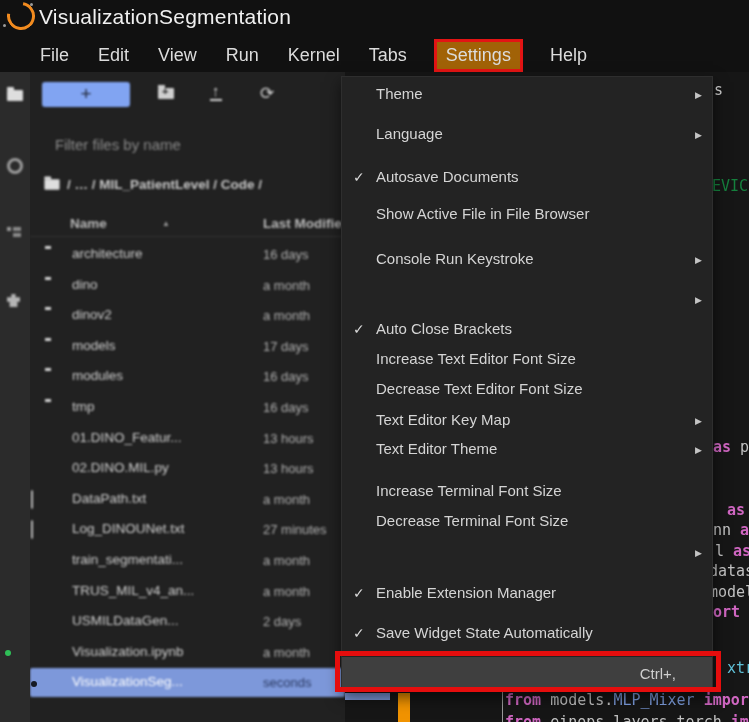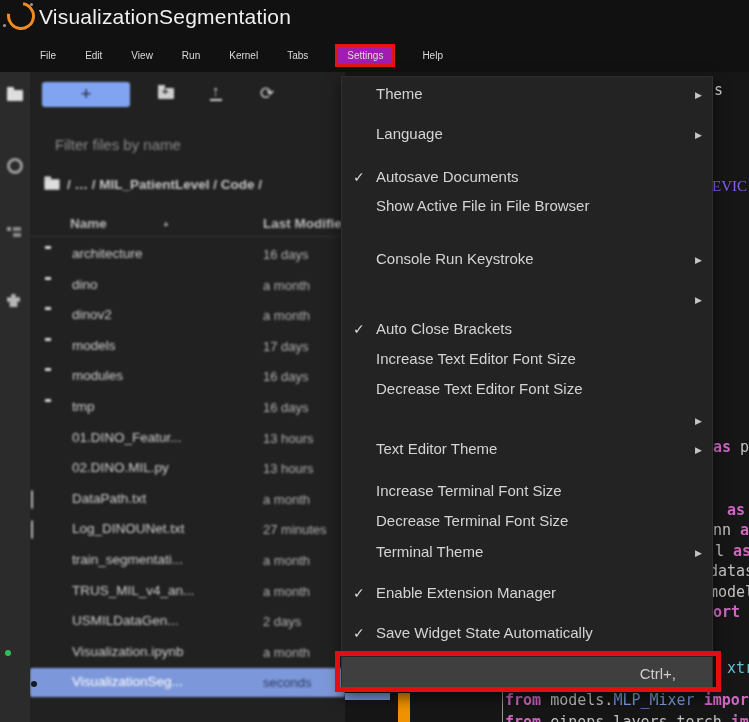--- a/index.html
+++ b/index.html
@@ -9,22 +9,22 @@
   
   .titlebar{position:absolute;left:0;top:0;width:749px;height:38px;background:#111;}
   .logo{position:absolute;left:7px;top:2px;width:22px;height:22px;border-radius:50%;
         border:3px solid #f28b1f;border-top-color:transparent;transform:rotate(-35deg);}
   .logo-dot{position:absolute;width:3px;height:3px;border-radius:50%;background:#9a9a9a;}
   .page-title{position:absolute;left:39px;top:5px;width:258px;height:30px;overflow:hidden;
         color:#f0f0f0;font-size:21px;letter-spacing:.2px;white-space:nowrap;}
   
   .menubar{position:absolute;left:0;top:38px;width:749px;height:34px;background:#111;
         display:flex;align-items:center;gap:25px;padding-left:38px;box-sizing:border-box;}
-  .menubar-item{color:#dcdcdc;font-size:10px;padding:3px 2px;white-space:nowrap;}
-  .menubar-item.active{background:#a21caf;border:3px solid #e31414;padding:3px 9px;}
+  .menubar-item{color:#dcdcdc;font-size:18px;padding:3px 2px;white-space:nowrap;}
+  .menubar-item.active{background:#a16207;border:3px solid #e31414;padding:3px 9px;}
   
   .tabstrip{position:absolute;left:0;top:72px;width:30px;height:650px;background:#2b2b2b;}
   .strip-icon{position:absolute;left:7px;filter:blur(1.1px);}
   .icon-folder{width:16px;height:11px;background:#dedede;border-radius:1px;position:relative;}
   .icon-folder::before{content:"";position:absolute;top:-3px;left:0;width:7px;height:3px;
         background:#dedede;border-radius:1px 1px 0 0;}
   .icon-ring{width:10px;height:10px;border:3px solid #9b9b9b;border-radius:50%;}
   .icon-list{width:14px;height:12px;position:relative;}
   .icon-list::before{content:"";position:absolute;left:0;top:1px;width:4px;height:4px;background:#999;}
   .icon-list::after{content:"";position:absolute;left:6px;top:1px;width:8px;height:10px;
@@ -70,21 +70,21 @@
   .fi-notebook{width:12px;height:13px;background:#e8820d;border-radius:2px;position:relative;top:6px;}
   .fi-notebook::before{content:"";position:absolute;left:2px;right:2px;top:4px;height:3px;background:#fff;}
   .file-row.selected .fi-notebook{background:#efefef;}
   .file-row.selected .fi-notebook::before{background:#7d98da;}
   .run-dot{position:absolute;width:6px;height:6px;border-radius:50%;}
   
   .codearea{position:absolute;left:345px;top:72px;width:404px;height:650px;background:#161616;}
   .frag{position:absolute;font-family:"DejaVu Sans Mono",monospace;font-size:15px;white-space:pre;}
   .c-kw{color:#cf66c1;font-weight:bold;}
   .c-def{color:#c2c2c2;}
-  .c-str{color:#8b5cf6;font-family:Liberation Serif, serif;}
+  .c-str{color:#15803d;}
   .c-fn{color:#5fc1d8;}
   .c-cls{color:#7e9fe0;}
   .c-plain{color:#d0d0d0;}
   .cell-vline{position:absolute;left:157px;top:619px;width:1px;height:31px;background:#9a9a9a;}
   .orange-bar{position:absolute;left:53px;top:621px;width:12px;height:29px;background:#f19300;}
   .blue-bar{position:absolute;left:0px;top:621px;width:45px;height:7px;background:#7d98da;}
   
   .menu{position:absolute;left:341px;top:76px;width:372px;height:616px;background:#232323;
         border:1px solid #2e2e2e;box-sizing:border-box;box-shadow:0 6px 14px rgba(0,0,0,.55);z-index:5;}
   .menu-item{position:absolute;left:0;width:370px;height:30px;line-height:30px;
@@ -201,55 +201,55 @@
         <span class="subarrow">▶</span>
       </div>
       <div class="menu-item" style="top: 42px;">
         <span class="label">Language</span>
         <span class="subarrow">▶</span>
       </div>
       <div class="menu-item" style="top: 85px;">
         <span class="check">✓</span>
         <span class="label">Autosave Documents</span>
       </div>
-      <div class="menu-item" style="top: 114px;">
+      <div class="menu-item" style="top: 122px;">
         <span class="label">Show Active File in File Browser</span>
       </div>
       <div class="menu-item" style="top: 167px;">
         <span class="label">Console Run Keystroke</span>
         <span class="subarrow">▶</span>
       </div>
       <div class="menu-item" style="top: 207px;">
         <span class="subarrow">▶</span>
       </div>
       <div class="menu-item" style="top: 237px;">
         <span class="check">✓</span>
         <span class="label">Auto Close Brackets</span>
       </div>
       <div class="menu-item" style="top: 267px;">
         <span class="label">Increase Text Editor Font Size</span>
       </div>
       <div class="menu-item" style="top: 297px;">
         <span class="label">Decrease Text Editor Font Size</span>
       </div>
       <div class="menu-item" style="top: 328px;">
+        <span class="label">Text Editor Key Map</span>
         <span class="subarrow">▶</span>
       </div>
       <div class="menu-item" style="top: 357px;">
         <span class="label">Text Editor Theme</span>
         <span class="subarrow">▶</span>
       </div>
       <div class="menu-item" style="top: 399px;">
         <span class="label">Increase Terminal Font Size</span>
       </div>
       <div class="menu-item" style="top: 429px;">
         <span class="label">Decrease Terminal Font Size</span>
       </div>
       <div class="menu-item" style="top: 460px;">
-        <span class="label">Terminal Theme</span>
         <span class="subarrow">▶</span>
       </div>
       <div class="menu-item" style="top: 501px;">
         <span class="check">✓</span>
         <span class="label">Enable Extension Manager</span>
       </div>
       <div class="menu-item" style="top: 541px;">
         <span class="check">✓</span>
         <span class="label">Save Widget State Automatically</span>
       </div>

